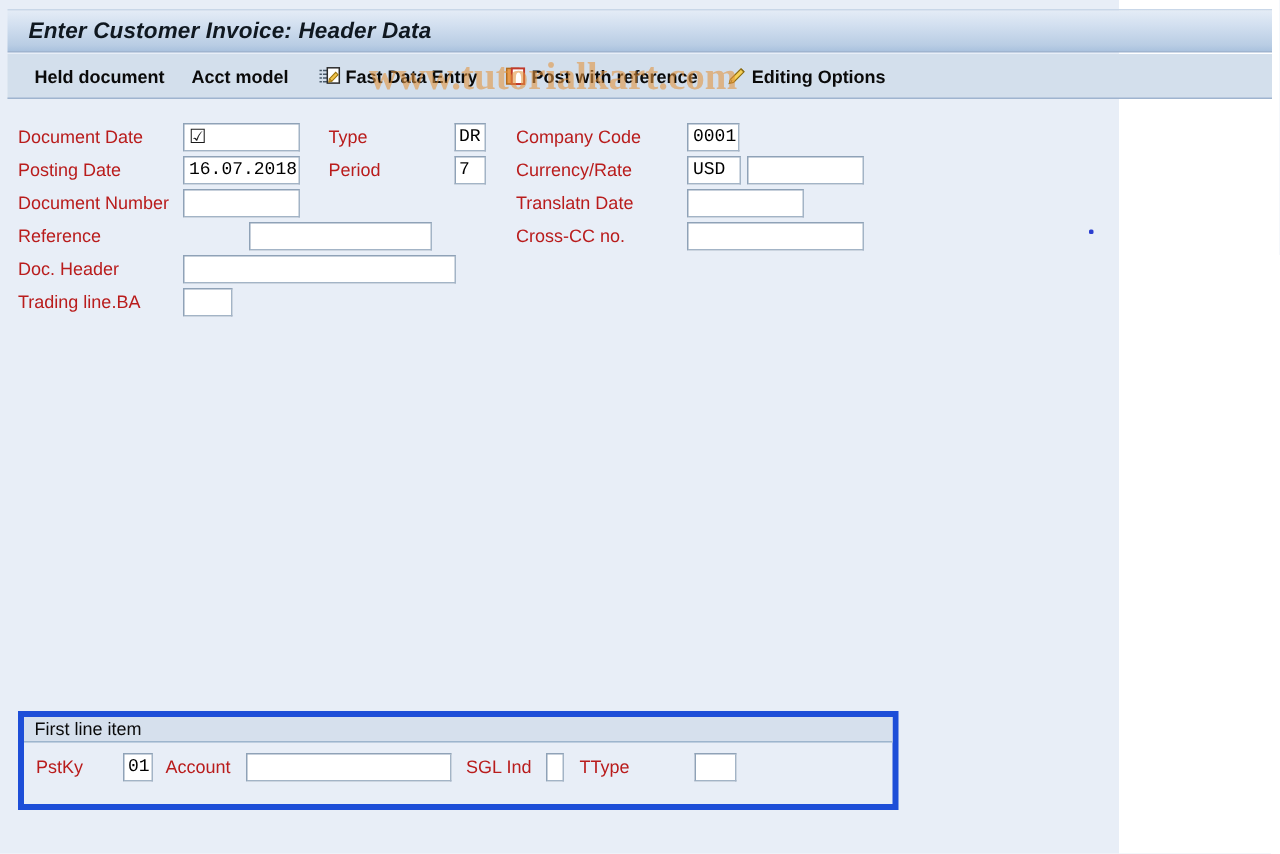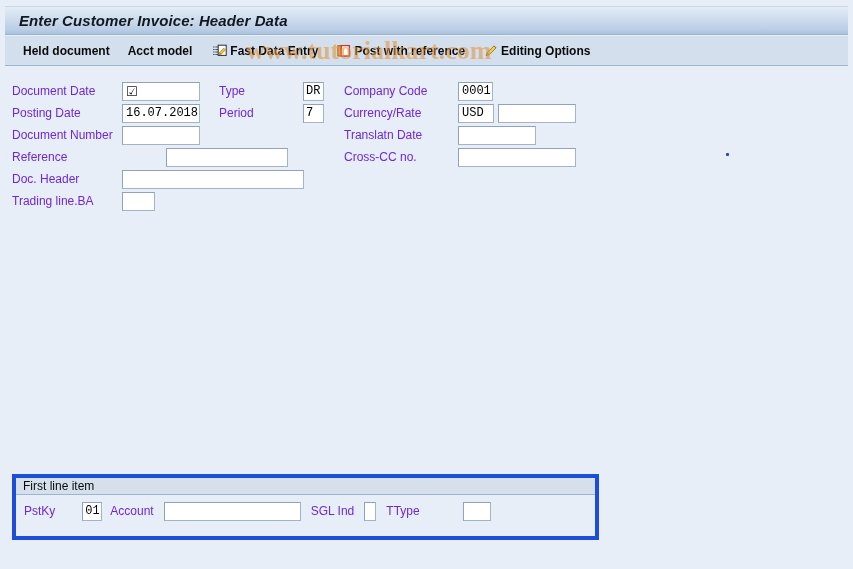--- a/index.html
+++ b/index.html
@@ -11,21 +11,21 @@
     height: 569px;
     background: #ffffff;
     font-family: "Liberation Sans", sans-serif;
     font-size: 12px;
     color: #000000;
     overflow: hidden;
   }
 
   #app {
     position: relative;
-    width: 853px;
+    width: 746px;
     height: 569px;
     background: #e8eef7;
     box-sizing: border-box;
   }
 
   
   .titlebar {
     position: absolute;
     left: 5px;
     top: 6px;
@@ -113,21 +113,21 @@
   }
 
   .field-row {
     position: absolute;
     height: 19px;
     display: flex;
     align-items: center;
   }
   .lbl {
     font-size: 12px;
-    color: #6d28d9;
+    color: #b91c1c;
     white-space: nowrap;
     line-height: 19px;
   }
 
   .inp {
     box-sizing: border-box;
     height: 19px;
     background: #ffffff;
     border: 1px solid #a3b4c6;
     border-top-color: #8fa2b7;

